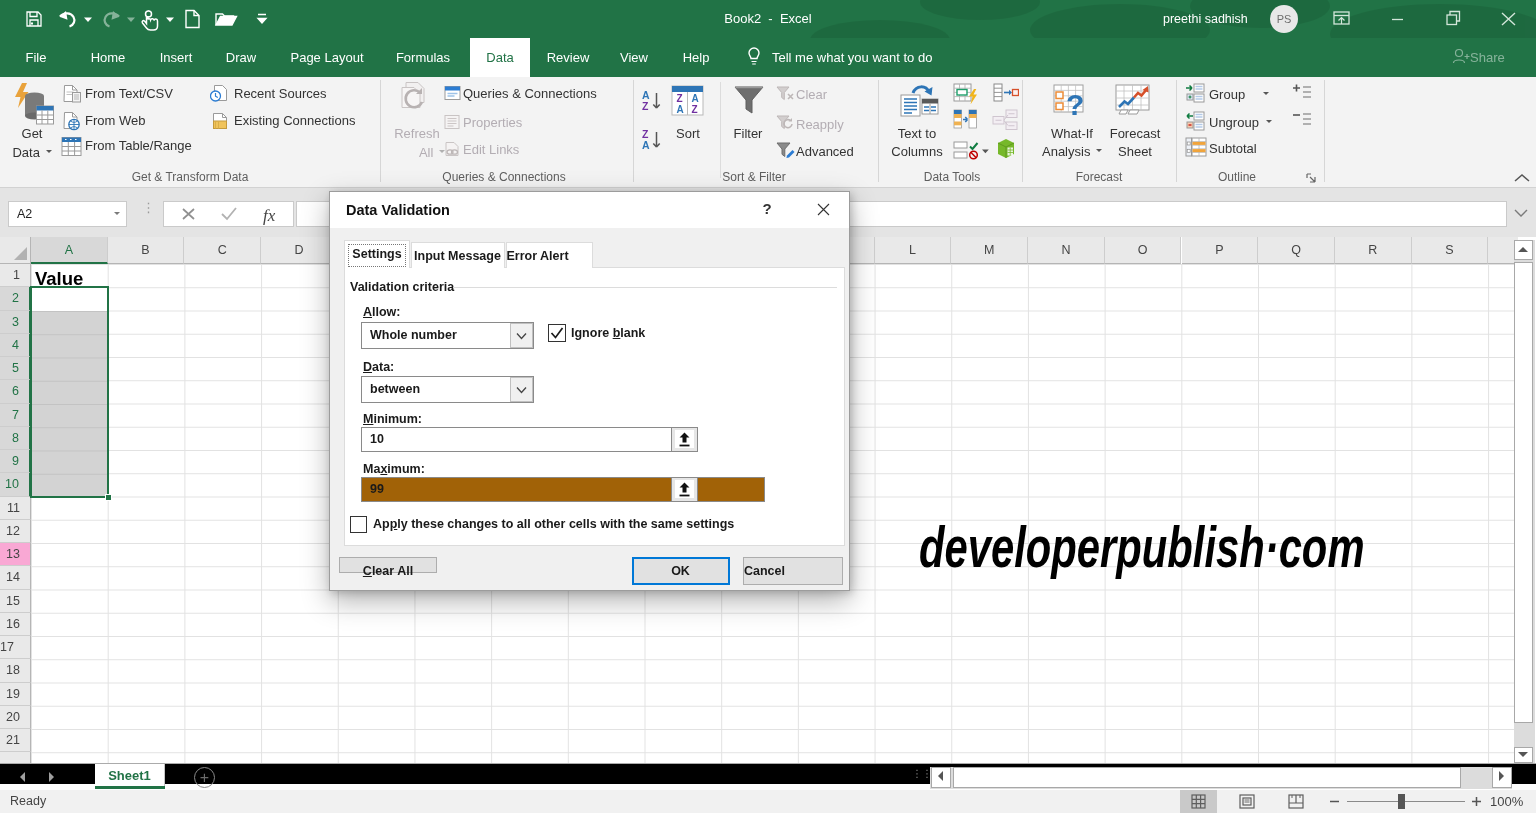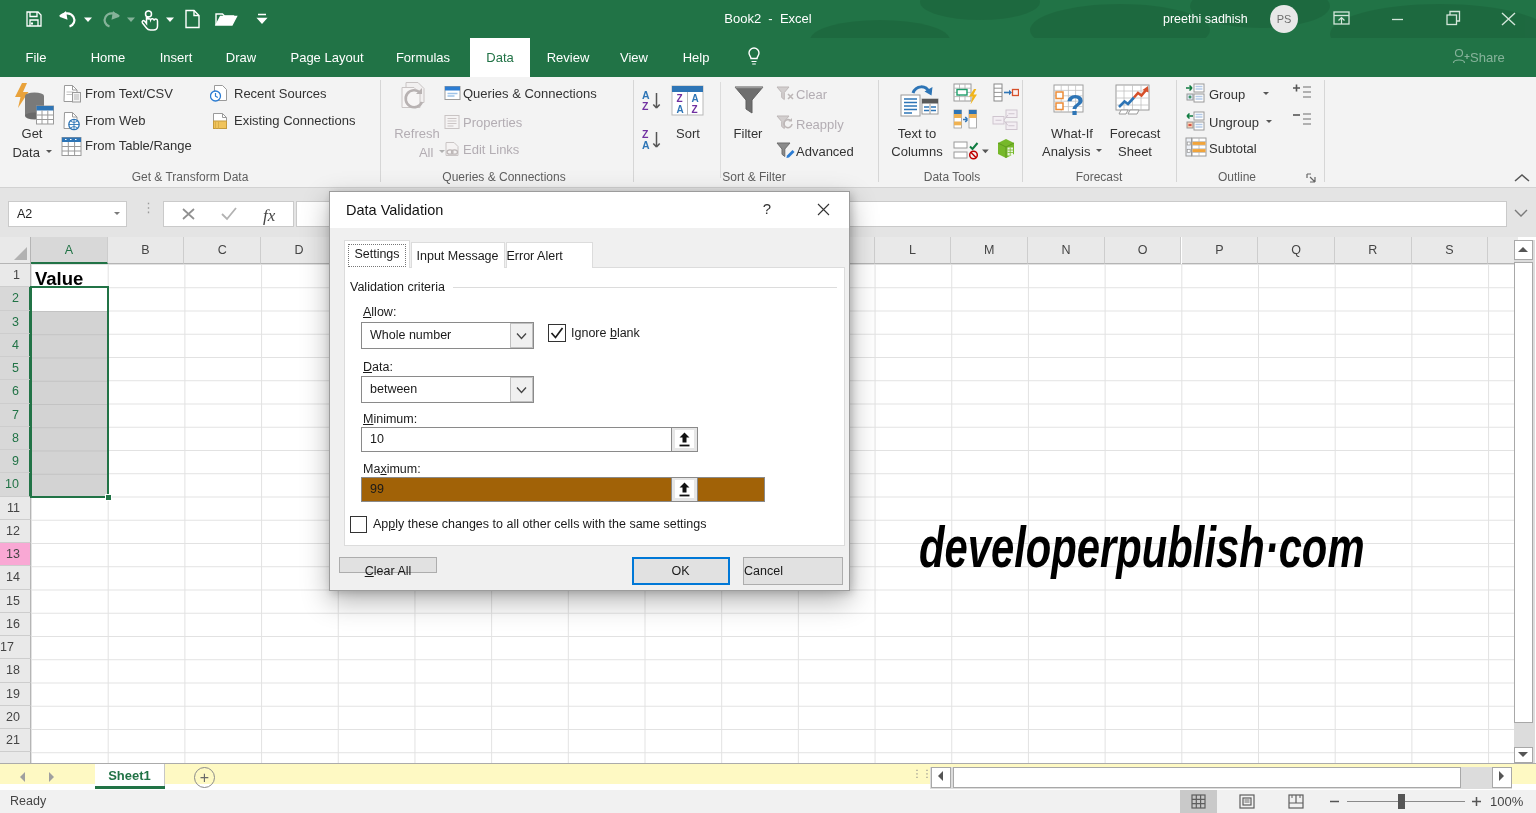--- a/index.html
+++ b/index.html
@@ -5,21 +5,21 @@
   * { margin:0; padding:0; box-sizing:border-box; }
   html,body { width:1536px; height:813px; overflow:hidden; }
   body { font-family:"Liberation Sans", sans-serif; position:relative; background:#fff; }
   .abs { position:absolute; }
   
   #titlebar { left:0; top:0; width:1536px; height:38px; background:#217346; overflow:hidden; }
   #tabrow   { left:0; top:38px; width:1536px; height:39px; background:#217346; }
   #ribbon   { left:0; top:77px; width:1536px; height:111px; background:#f3f3f3; border-bottom:1px solid #d2d2d2; }
   #fbar     { left:0; top:188px; width:1536px; height:49px; background:#e4e4e4; }
   #sheet    { left:0; top:237px; width:1536px; height:526px; background:#fff; }
-  #tabbar   { left:0; top:763px; width:1536px; height:21px; background:#fef9c3; border-top:1px solid #ababab; }
+  #tabbar   { left:0; top:763px; width:1536px; height:21px; background:#000000; border-top:1px solid #ababab; }
   #statusbar{ left:0; top:790px; width:1536px; height:23px; background:#f1f1f1; }
   .tab { position:absolute; top:0; height:39px; line-height:39px; color:#fff; font-size:13px; text-align:center; }
   #ribbon .sep { position:absolute; top:3px; width:1px; height:102px; background:#d6d6d6; }
   .glabel { position:absolute; top:93px; height:16px; font-size:12px; color:#5e5e5e; text-align:center; }
   .rsmall { position:absolute; height:17px; font-size:13px; color:#333; line-height:17px; }
   .rsmall.dim { color:#b3adb3; }
   .bigtxt { position:absolute; font-size:13px; color:#333; text-align:center; line-height:18px; }
   .bigtxt.dim { color:#b3adb3; }
   .da { display:inline-block; width:0; height:0; border:3.2px solid transparent; border-top-color:#565656; vertical-align:1px; margin-left:2px;}
   .da.dim { border-top-color:#b0b0b0; }
@@ -97,20 +97,21 @@
   <div class="tab" style="left:470px;width:60px;background:#fff;color:#217346;">Data</div>
   <div class="tab" style="left:538px;width:60px;">Review</div>
   <div class="tab" style="left:610px;width:48px;">View</div>
   <div class="tab" style="left:672px;width:48px;">Help</div>
   <svg width="24" height="39" style="position:absolute;left:742px;top:0">
     <g stroke="#fff" fill="none" stroke-width="1.4">
       <path d="M7 15 a5 5 0 1 1 10 0 c0 2.5 -2 3.5 -2 5.5 h-6 c0 -2 -2 -3 -2 -5.5 z"></path>
       <path d="M9.5 23.5 h5 M10.2 26 h3.6" stroke-width="1.2"></path>
     </g>
   </svg>
+  <div class="tab" style="left:772px;width:220px;text-align:left;">Tell me what you want to do</div>
   <div class="tab" style="left:1470px;width:50px;opacity:.45;text-align:left;">Share</div>
   <svg width="20" height="39" style="position:absolute;left:1450px;top:0;opacity:.45">
     <g stroke="#fff" fill="none" stroke-width="1.2">
       <circle cx="9" cy="15" r="3.5"></circle>
       <path d="M3.5 25 c0 -4 11 -4 11 0"></path>
       <path d="M14.5 18.5 h5 M17 16 v5"></path>
     </g>
   </svg>
 </div>
 <div id="ribbon" class="abs">
@@ -491,21 +492,21 @@
       <path d="M116 5 v3 M124 5 v3" stroke-width="1"></path>
     </g>
     <path d="M154 11.5 h9" stroke="#555" stroke-width="1.5"></path>
     <path d="M171 11.5 h118" stroke="#8a8a8a" stroke-width="1"></path>
     <rect x="222" y="4" width="7" height="15" fill="#555"></rect>
     <path d="M296 11.5 h9 M300.5 7 v9" stroke="#555" stroke-width="1.5"></path>
   </svg>
   <div class="abs" style="left:1490px;top:0;height:23px;line-height:23px;font-size:13px;color:#444;">100%</div>
 </div>
 
-<div id="dialog" class="abs" style="left:329px;top:191px;width:521px;height:400px;background:#f0f0f0;border:1px solid #9c9c9c;box-shadow:0 10px 26px rgba(0,0,0,.30), 2px 2px 8px rgba(0,0,0,.18);">
+<div id="dialog" class="abs" style="left:329px;top:191px;width:521px;height:400px;background:#f0f0f0;border:1px solid #9c9c9c;box-shadow:0 10px 26px rgba(0,0,0,.30), 2px 2px 8px rgba(0,0,0,.18);font-weight:bold;">
   <div class="abs" style="left:0;top:0;width:519px;height:36px;background:#fff;"></div>
   <div class="abs" style="left:16px;top:0;height:36px;line-height:36px;font-size:14.5px;color:#111;">Data Validation</div>
   <div class="abs" style="left:422px;top:0;width:30px;height:36px;line-height:34px;font-size:15px;color:#333;text-align:center;">?</div>
   <svg width="30" height="36" style="position:absolute;left:479px;top:0">
     <path d="M9 12 l11 11 M20 12 l-11 11" stroke="#333" stroke-width="1.1"></path>
   </svg>
 
   <div class="abs" style="left:14px;top:75px;width:501px;height:279px;background:#fff;border:1px solid #dcdcdc;"></div>
 
   <div class="abs" style="left:14px;top:48px;width:66px;height:28px;background:#fff;border:1px solid #dcdcdc;border-bottom:none;font-size:12.5px;text-align:center;line-height:27px;color:#1a1a1a;">

